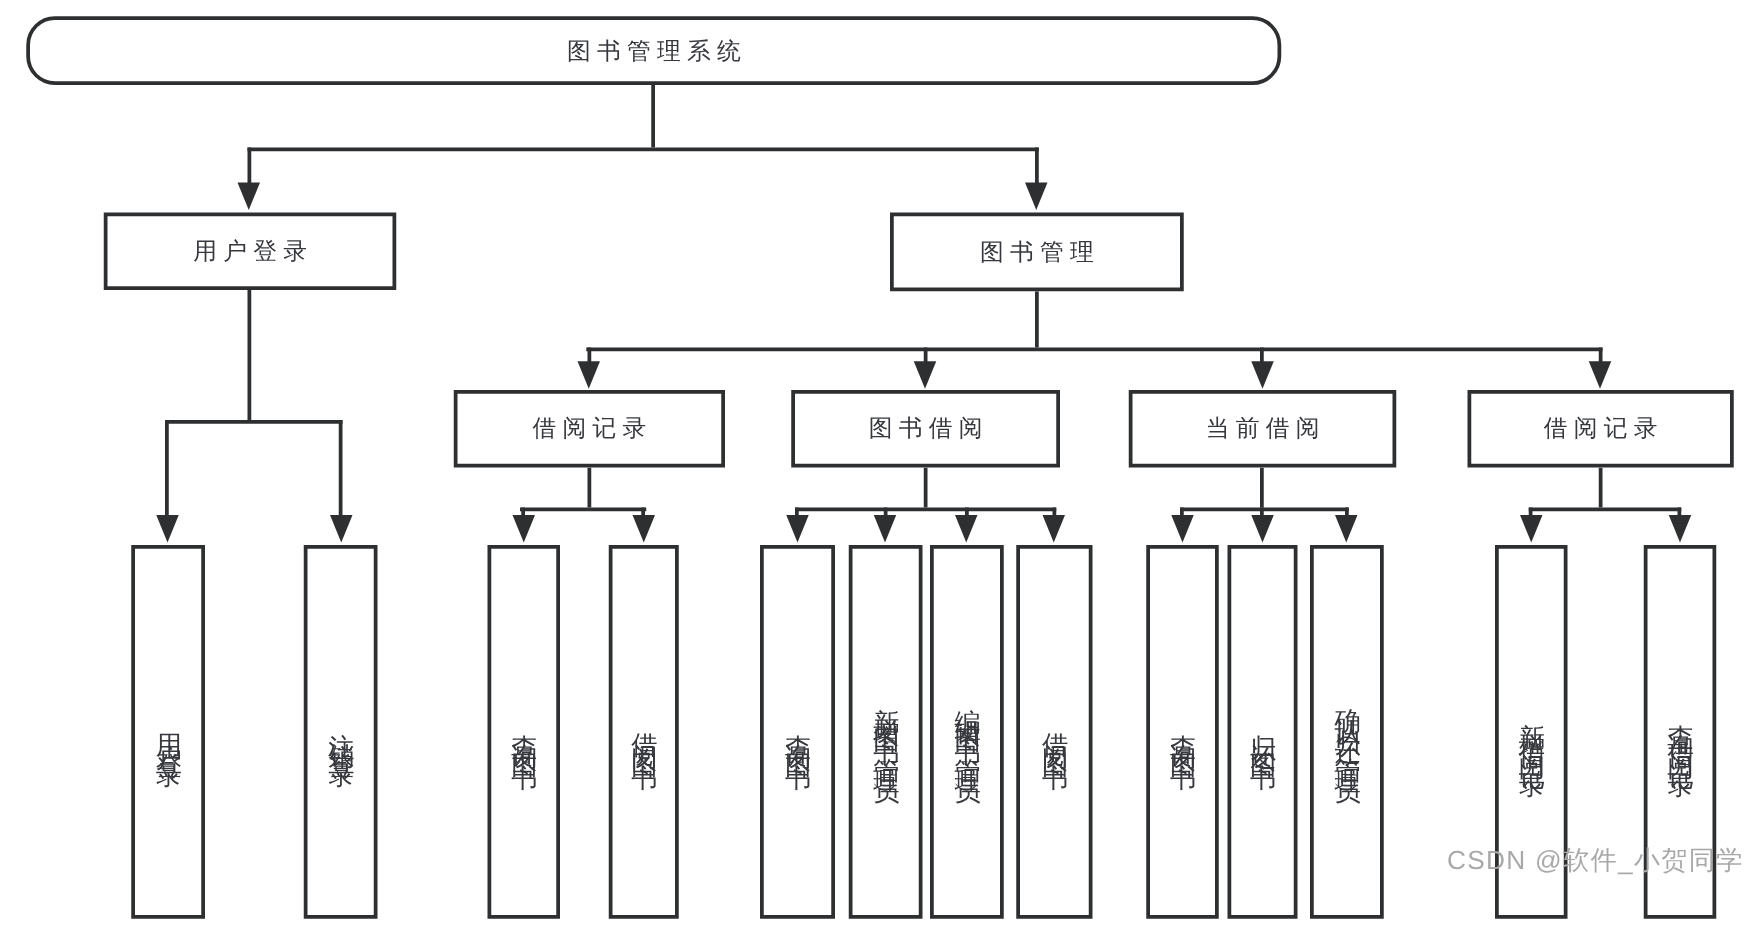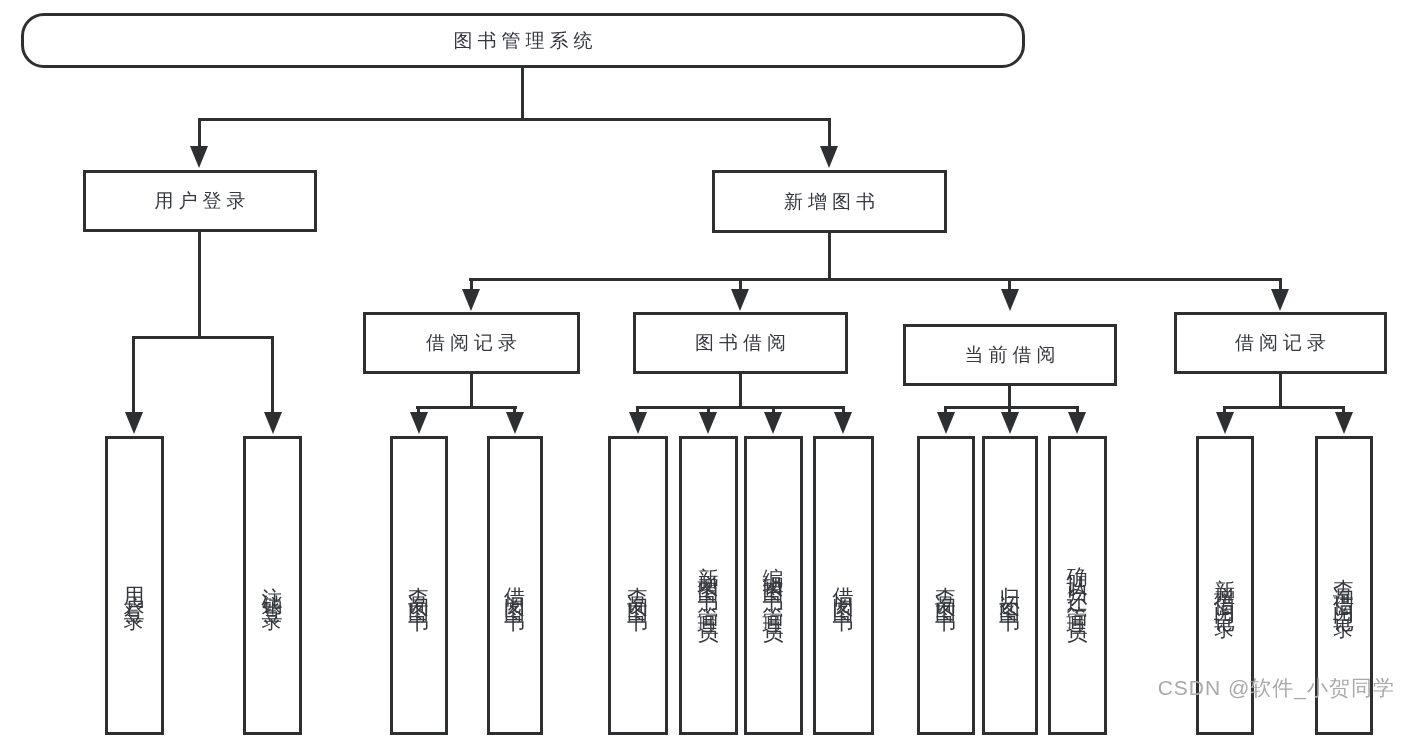--- a/index.html
+++ b/index.html
@@ -124,30 +124,30 @@
   <div class="ah" style="left:1335px;top:412px;"></div>
 
   <div class="box" style="left:21px;top:13px;width:1004px;height:55px;border-radius:23px;">
     <span class="hlabel">图书管理系统</span>
   </div>
 
   <div class="box" style="left:83px;top:170px;width:234px;height:62px;">
     <span class="hlabel">用户登录</span>
   </div>
   <div class="box" style="left:712px;top:170px;width:235px;height:63px;">
-    <span class="hlabel">新增图书</span>
+    <span class="hlabel">图书管理</span>
   </div>
 
   <div class="box" style="left:363px;top:312px;width:217px;height:62px;">
     <span class="hlabel">借阅记录</span>
   </div>
   <div class="box" style="left:633px;top:312px;width:215px;height:62px;">
     <span class="hlabel">图书借阅</span>
   </div>
-  <div class="box" style="left:903px;top:312px;width:214px;height:62px;margin-top:12px;">
+  <div class="box" style="left:903px;top:312px;width:214px;height:62px;">
     <span class="hlabel">当前借阅</span>
   </div>
   <div class="box" style="left:1174px;top:312px;width:213px;height:62px;">
     <span class="hlabel">借阅记录</span>
   </div>
 
   <div class="box" style="left:105px;top:436px;width:59px;height:299px;">
     <span class="vlabel">用户登录</span>
   </div>
   <div class="box" style="left:243px;top:436px;width:59px;height:299px;">

